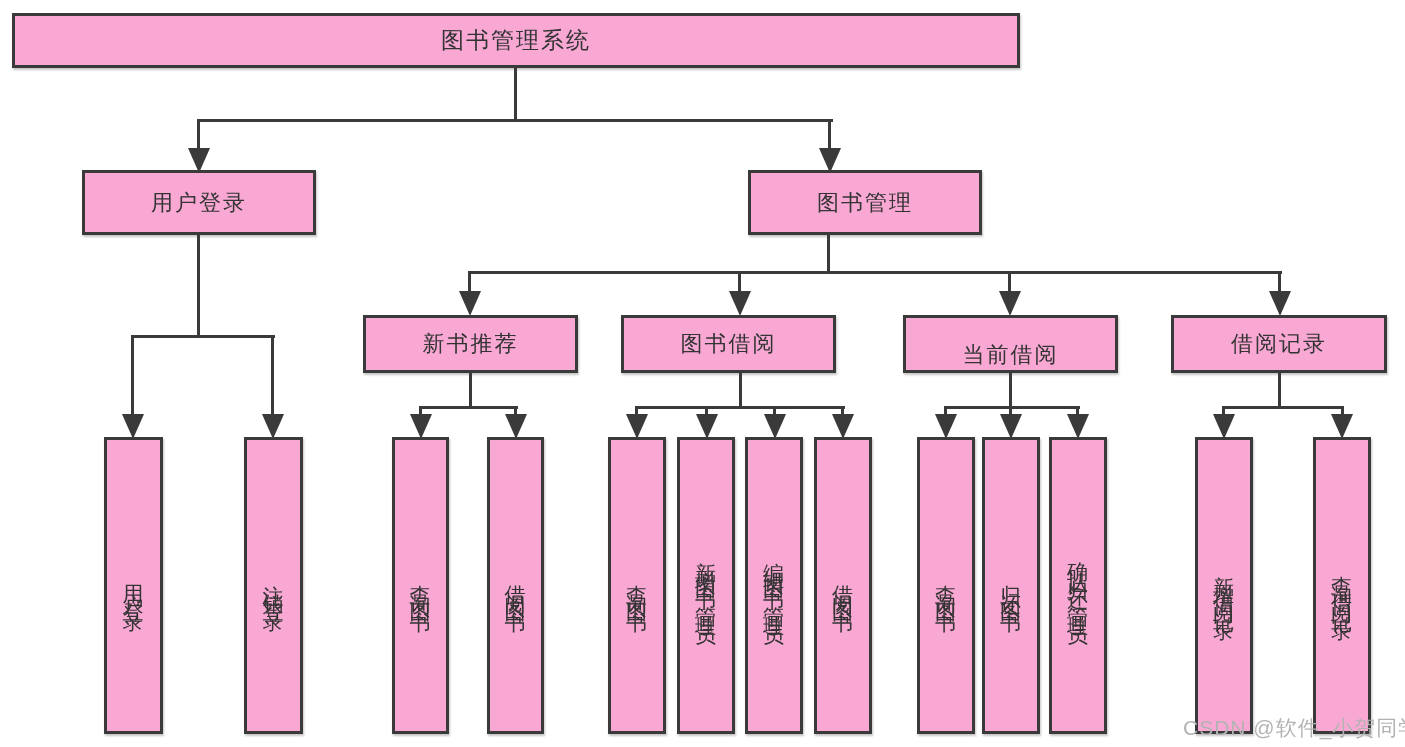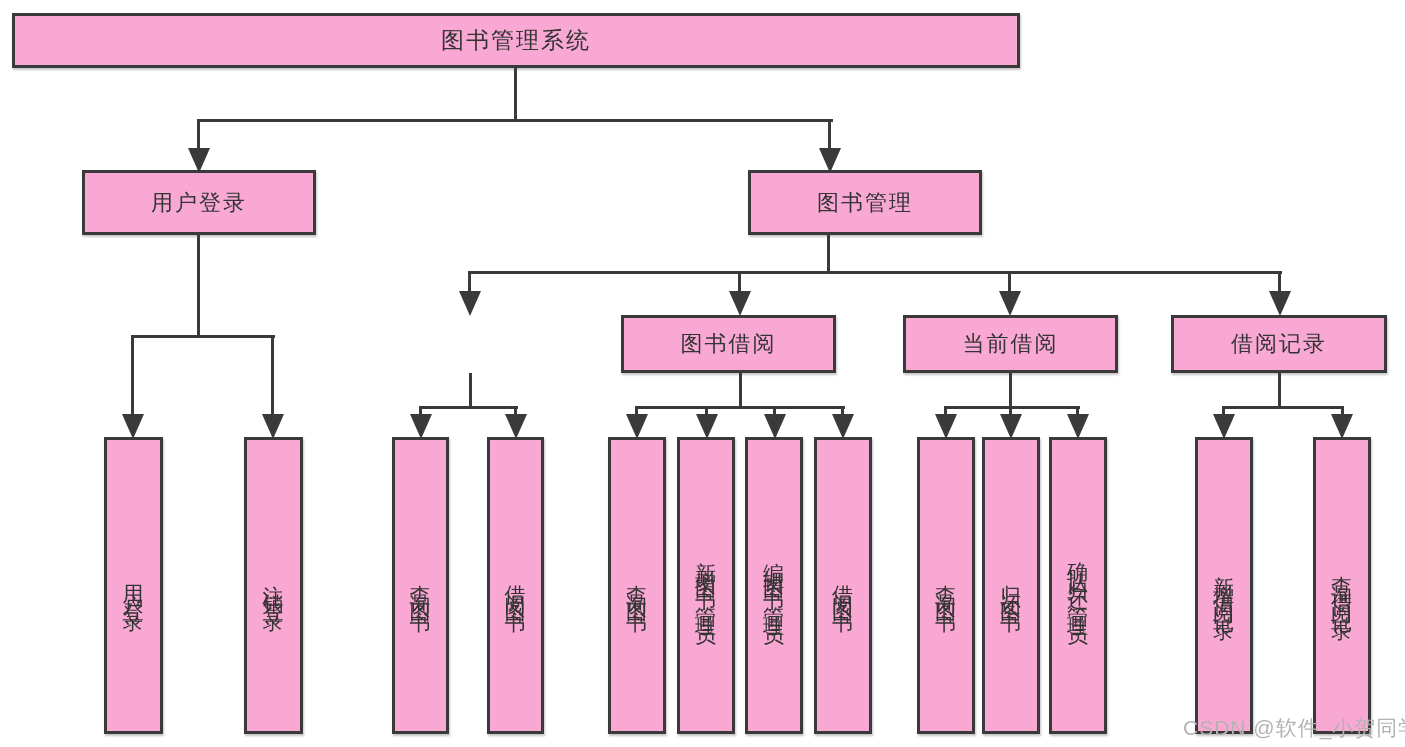--- a/index.html
+++ b/index.html
@@ -72,24 +72,27 @@
   <div class="hline" style="left:468px;top:271px;width:814px;"></div>
   <div class="vline" style="left:468px;top:271px;height:22px;"></div>
   <div class="vline" style="left:738px;top:271px;height:22px;"></div>
   <div class="vline" style="left:1008px;top:271px;height:22px;"></div>
   <div class="vline" style="left:1278px;top:271px;height:22px;"></div>
   <div class="arrow" style="left:459px;top:291px;"></div>
   <div class="arrow" style="left:729px;top:291px;"></div>
   <div class="arrow" style="left:999px;top:291px;"></div>
   <div class="arrow" style="left:1269px;top:291px;"></div>
 
+  <div class="box h-box" style="left:363px;top:315px;width:215px;height:58px;">
+    <span>新书推荐</span>
+  </div>
   <div class="box h-box" style="left:621px;top:315px;width:215px;height:58px;">
     <span>图书借阅</span>
   </div>
-  <div class="box h-box" style="left:903px;top:315px;width:215px;height:58px;">
+  <div class="box h-box" style="left:903px;top:315px;width:215px;height:58px;align-items:flex-end;">
     <span>当前借阅</span>
   </div>
   <div class="box h-box" style="left:1171px;top:315px;width:216px;height:58px;">
     <span>借阅记录</span>
   </div>
 
   <div class="vline" style="left:469px;top:373px;height:36px;"></div>
   <div class="hline" style="left:419px;top:406px;width:99px;"></div>
   <div class="vline" style="left:419px;top:406px;height:12px;"></div>
   <div class="vline" style="left:514px;top:406px;height:12px;"></div>

